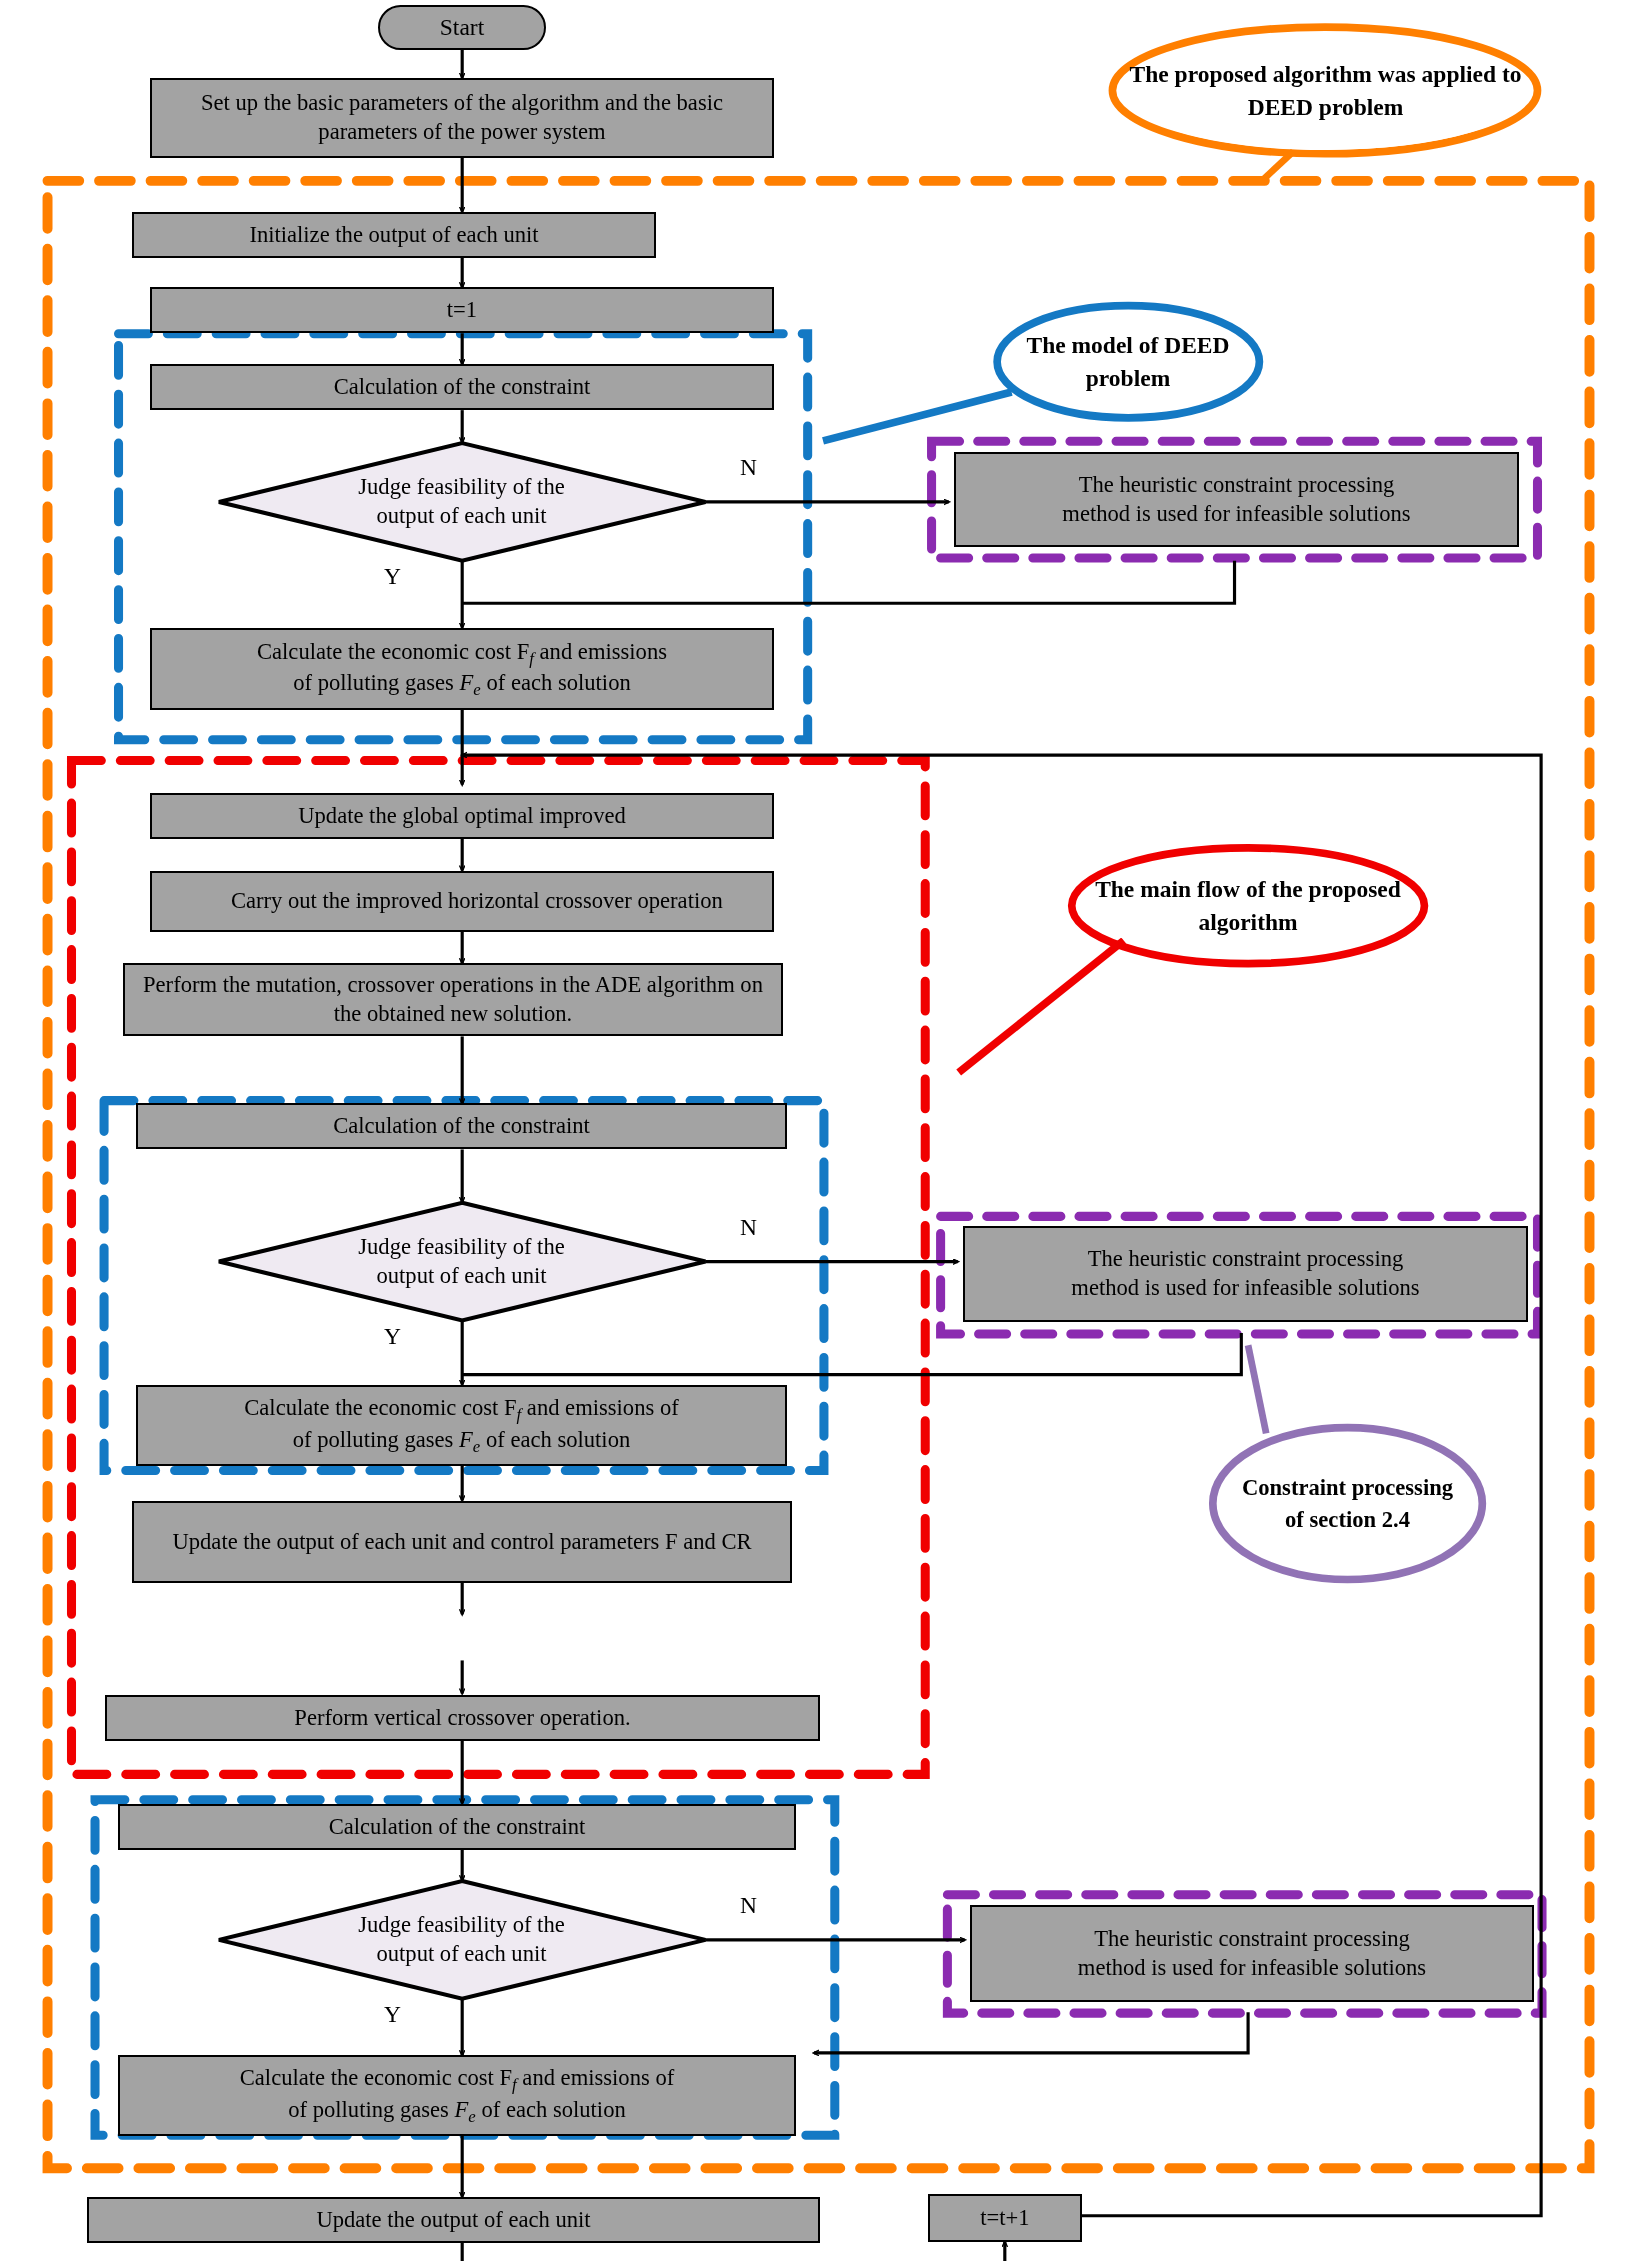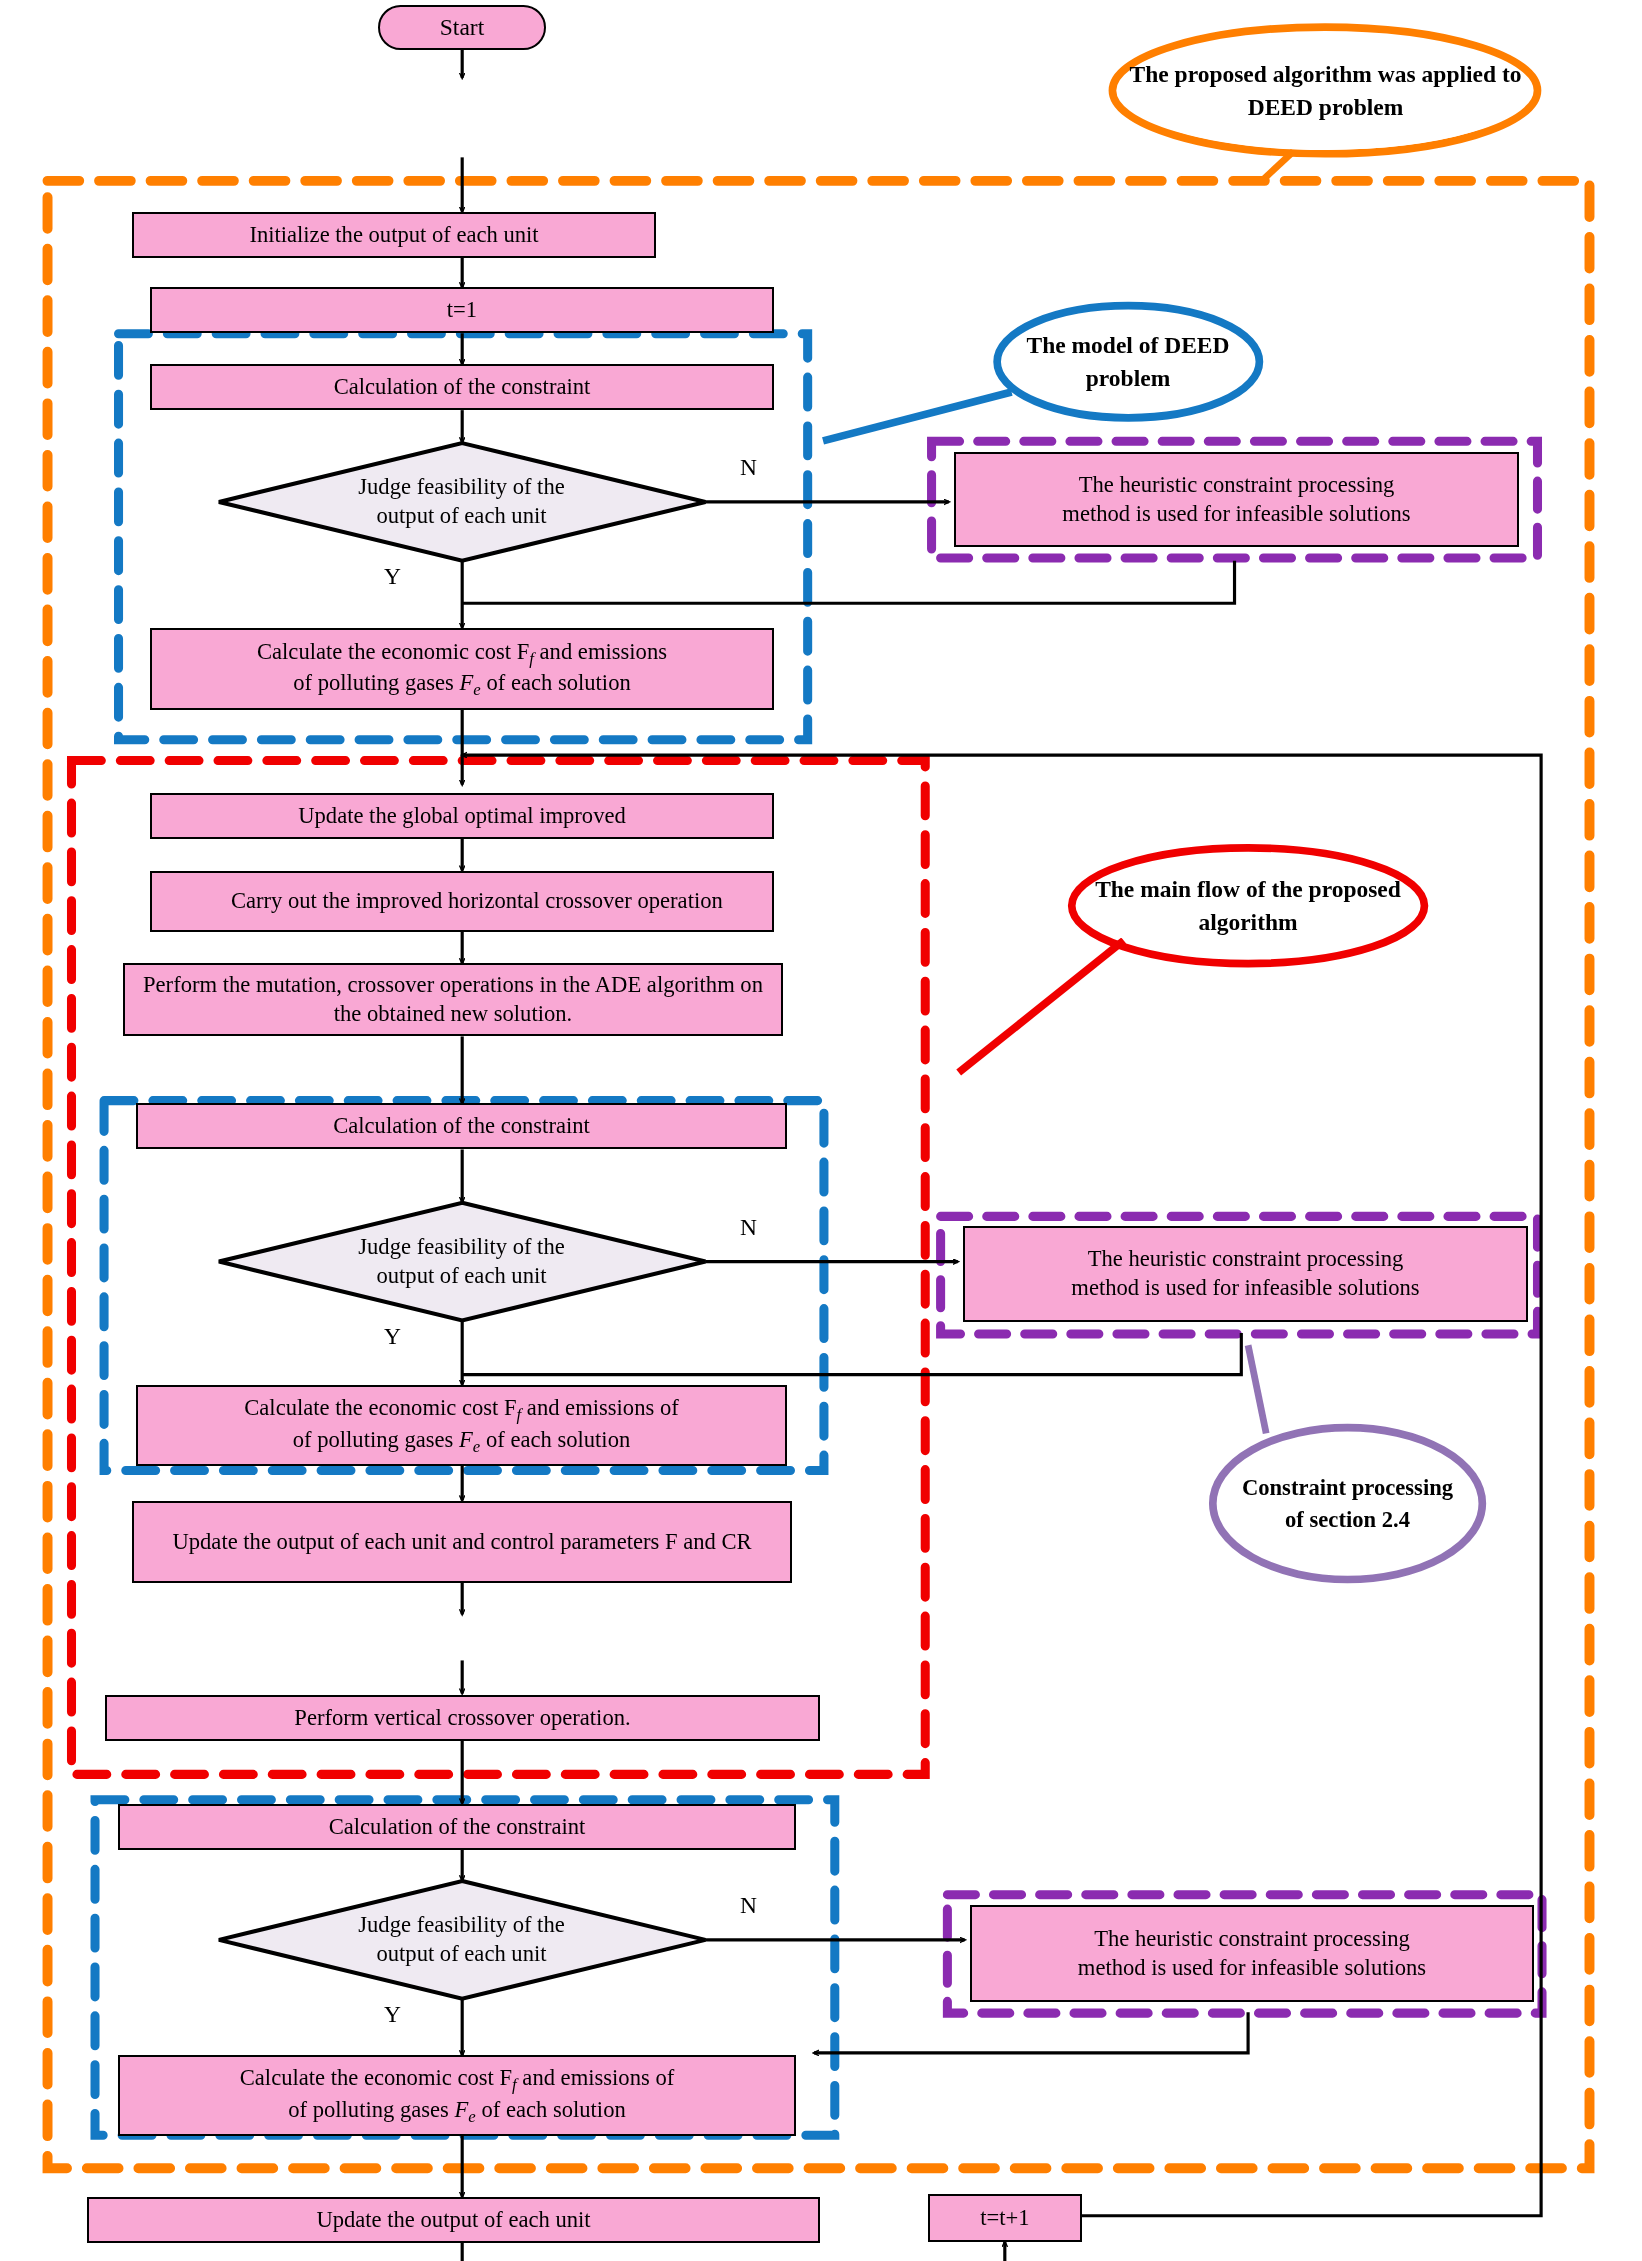--- a/index.html
+++ b/index.html
@@ -1,20 +1,20 @@
 <!DOCTYPE html>
 <html style="font-size:7.2px"><head>
 <meta charset="utf-8">
 <style>
   html,body{margin:0;padding:0;background:#fff;}
   body{font-family:"Liberation Serif", serif;}
   #root{position:relative;width:1642px;height:2440px;background:#fff;}
   svg{position:absolute;top:0;left:0;width:1642px;height:2440px;overflow:visible;}
   .node{position:absolute;box-sizing:border-box;display:flex;align-items:center;justify-content:center;
-        text-align:center;background:#f9a8d4;border:2.7px solid #000;color:#000;line-height:1.28;
+        text-align:center;background:#a3a3a3;border:2.7px solid #000;color:#000;line-height:1.28;
         font-family:"Liberation Serif", serif;font-size:22.6px;padding:1.8px 6.3px;}
   .node.term{border-radius:32px;}
   .diamond{position:absolute;display:flex;align-items:center;justify-content:center;text-align:center;
            font-family:"Liberation Serif", serif;font-size:22.6px;line-height:1.28;color:#000;}
   .diamond .dtxt{position:relative;z-index:2;}
   .callout{position:absolute;display:flex;align-items:center;justify-content:center;text-align:center;
            border-radius:50%;background:#fff;font-weight:bold;font-size:23.5px;line-height:1.4;
            font-family:"Liberation Serif", serif;color:#000;box-sizing:border-box;}
   .edgelbl{position:absolute;font-family:"Liberation Serif", serif;font-size:23.5px;color:#000;}
   .sub{font-size:0.74em;vertical-align:-0.28em;font-style:italic;}
@@ -106,20 +106,21 @@
     <g stroke="#000" stroke-width="7" fill="none">
       <path d="M1786,5200 L2084,5200" marker-end="url(#arrow)"></path>
       <path d="M2222,5090 L2222,4958" marker-end="url(#arrow)"></path>
       <path d="M2356,5200 L2490,5200" marker-end="url(#arrow)"></path>
       <path d="M2986,5292 L2986,5352" marker-end="url(#arrow)"></path>
     </g>
   </svg>
 
   <div class="node term" style="left:378px;top:4.5px;width:168px;height:45px;font-size:23.5px;">Start</div>
 
+  <div class="node" style="left:150px;top:78px;width:624px;height:80px;">Set up the basic parameters of the algorithm and the basic parameters of the power system</div>
 
   <div class="node" style="left:132px;top:212px;width:524px;height:46px;">Initialize the output of each unit</div>
 
   <div class="node" style="left:150px;top:287px;width:624px;height:46px;">t=1</div>
 
   <div class="node" style="left:150px;top:364px;width:624px;height:46px;">Calculation of the constraint</div>
 
   <div class="diamond" style="left:298px;top:461px;width:327px;height:81px;">
     <div class="dtxt">
       <span>Judge  feasibility of the</span><br>

